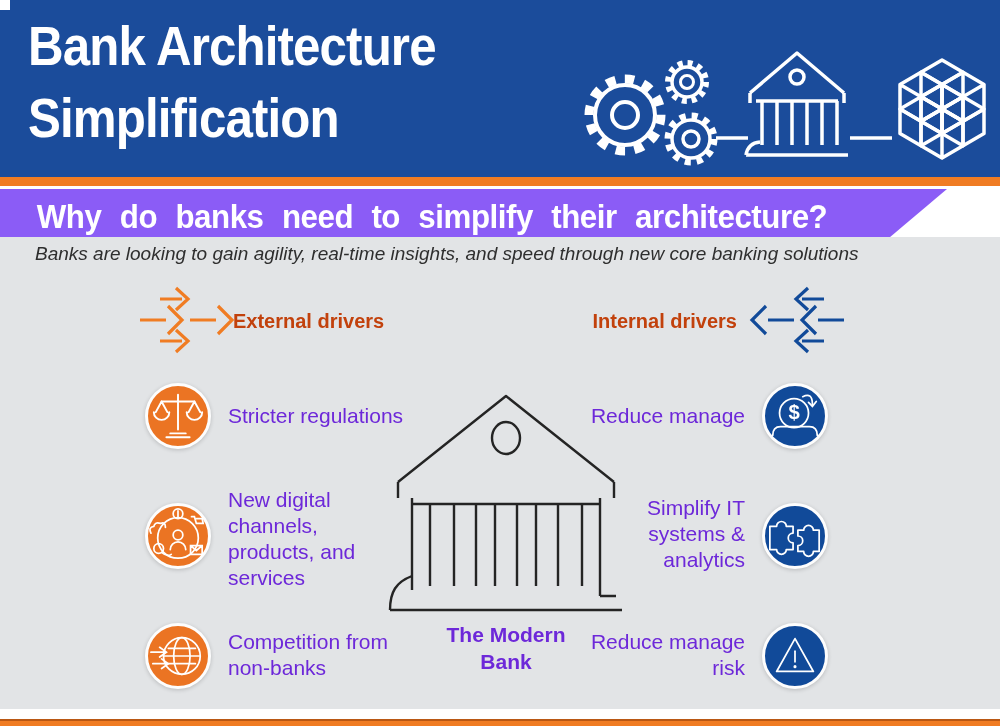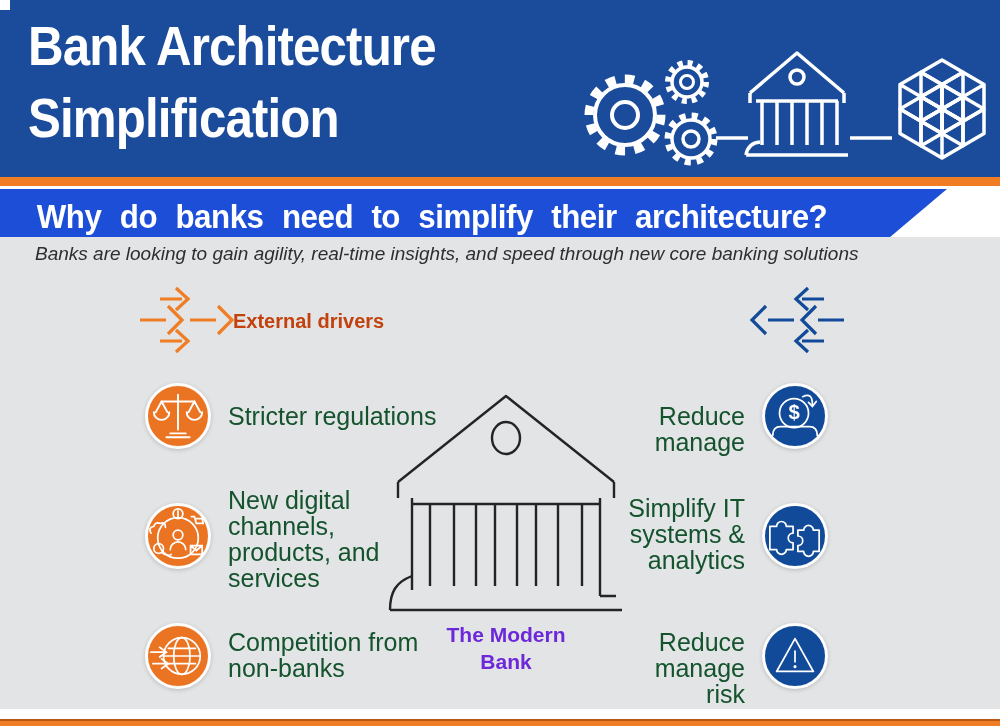--- a/index.html
+++ b/index.html
@@ -10,21 +10,21 @@
   .header { position:absolute; left:0; top:0; width:1000px; height:177px; background:#1b4c9b; }
   .notch { position:absolute; left:0; top:0; width:10px; height:10px; background:#ffffff; }
   .title { position:absolute; left:28px; top:10px; color:#ffffff; font-weight:bold;
            font-size:56px; line-height:72px; letter-spacing:-1px;
            transform:scaleX(0.88); transform-origin:0 0; white-space:nowrap; }
   .header-art { position:absolute; left:550px; top:25px; }
 
   .stripe-top { position:absolute; left:0; top:177px; width:1000px; height:9px; background:#f07c23; }
 
   
-  .banner { position:absolute; left:0; top:189px; width:947px; height:54px; background:#1d4ed8;
+  .banner { position:absolute; left:0; top:189px; width:947px; height:54px; background:#8b5cf6;
             clip-path:polygon(0 0, 100% 0, calc(100% - 64px) 100%, 0 100%);
             display:flex; align-items:center; }
   .banner-text { color:#ffffff; font-weight:bold; font-size:34px; letter-spacing:-0.5px;
                  word-spacing:11px; padding-left:40px; transform:scaleX(0.92);
                  transform-origin:0 50%; white-space:nowrap; }
 
   
   .main { position:absolute; left:0; top:237px; width:1000px; height:472px; background:#e2e4e6; }
   .subtitle { position:absolute; left:35px; top:6px; font-style:italic; font-size:19px; color:#2e2e2e; }
 
@@ -33,21 +33,21 @@
   .int-label { left:587px; width:150px; text-align:right; }
   .ext-arrows { position:absolute; left:138px; top:46px; }
   .int-arrows { position:absolute; left:746px; top:46px; }
 
   .circle { position:absolute; width:66px; height:66px; border-radius:50%;
             border:3px solid #fdfdfd; box-shadow:0 1px 4px rgba(0,0,0,.18);
             display:flex; align-items:center; justify-content:center; }
   .circle.orange { background:#eb7423; }
   .circle.navy { background:#114a99; }
 
-  .item-text { position:absolute; font-size:25px; line-height:26px; color:#14532d; white-space:pre-line; }
+  .item-text { position:absolute; font-size:21px; line-height:26px; color:#6d28d9; white-space:pre-line; }
   .item-text.right { text-align:right; }
 
   .bank-art { position:absolute; left:382px; top:143px; }
   .bank-label { position:absolute; left:382px; top:384px; width:248px; text-align:center;
                 color:#6d28d9; font-weight:bold; font-size:21px; line-height:27px; white-space:pre-line; }
 
   .stripe-bottom { position:absolute; left:0; top:719px; width:1000px; height:7px;
                    background:#f07c23; border-top:2px solid #b95814; }
 
   svg { display:block; }
@@ -111,20 +111,21 @@
     <div class="subtitle">Banks are looking to gain agility, real-time insights, and speed through new core banking solutions</div>
 
     <svg class="ext-arrows" width="100" height="74" viewBox="0 0 100 74" fill="none" stroke="#f07c23" stroke-width="3.2">
       <path d="M22,16 H44 M38,5 L50,16 L38,27"></path>
       <path d="M2,37 H28 M30,23 L44,37 L30,51"></path>
       <path d="M52,37 H78 M80,23 L94,37 L80,51"></path>
       <path d="M22,58 H44 M38,47 L50,58 L38,69"></path>
     </svg>
     <div class="drv-label ext-label">External drivers</div>
 
+    <div class="drv-label int-label">Internal drivers</div>
     <svg class="int-arrows" width="100" height="74" viewBox="0 0 100 74" fill="none" stroke="#114a99" stroke-width="3.2">
       <g transform="translate(100,0) scale(-1,1)">
         <path d="M22,16 H44 M38,5 L50,16 L38,27"></path>
         <path d="M2,37 H28 M30,23 L44,37 L30,51"></path>
         <path d="M52,37 H78 M80,23 L94,37 L80,51"></path>
         <path d="M22,58 H44 M38,47 L50,58 L38,69"></path>
       </g>
     </svg>
 
     <div class="circle orange" style="left:145px; top:146px;">

